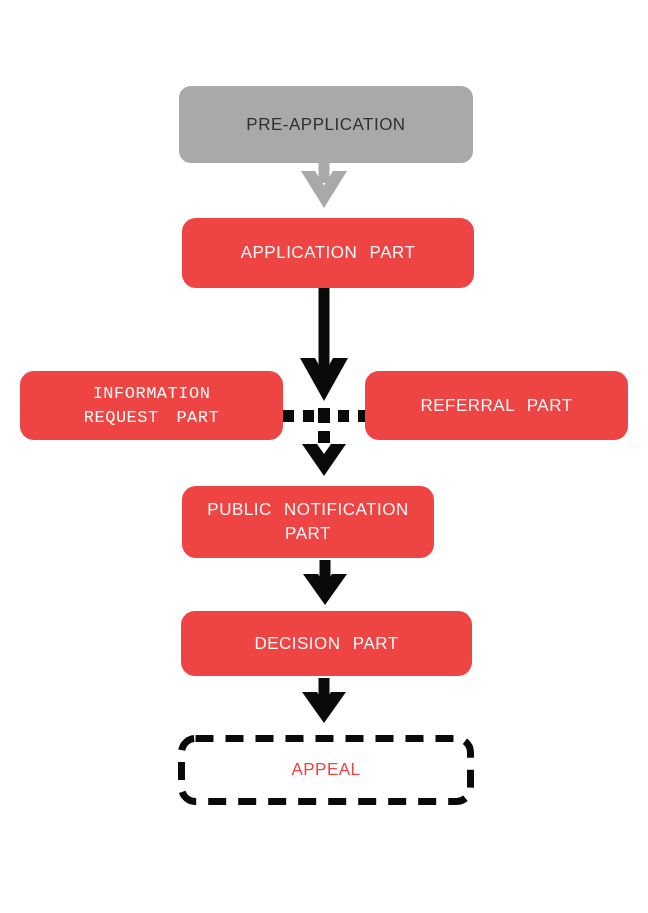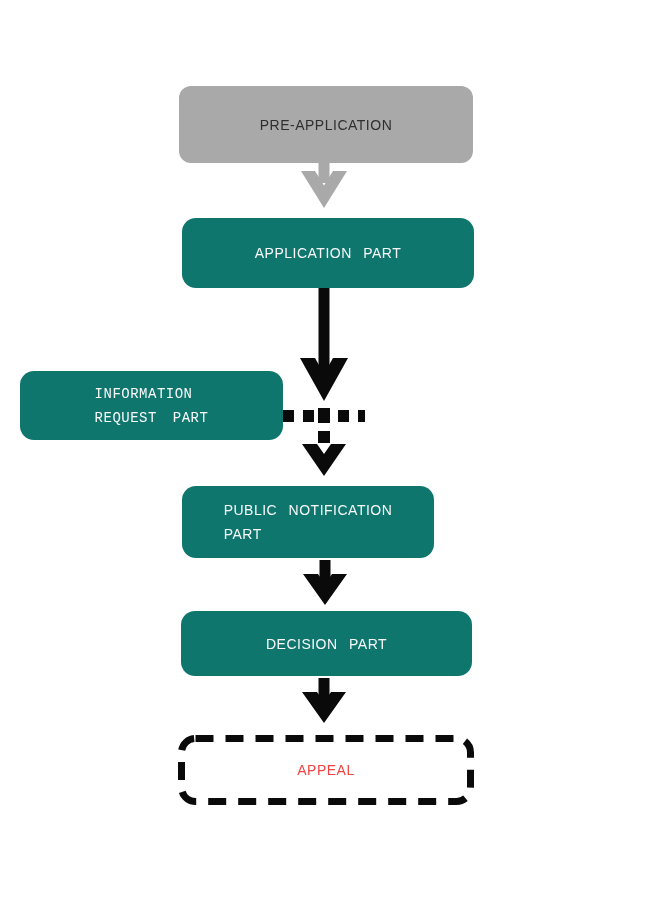--- a/index.html
+++ b/index.html
@@ -13,33 +13,34 @@
     height: 913px;
     background: #ffffff;
     overflow: hidden;
     font-family: "Liberation Sans", sans-serif;
   }
   .node {
     position: absolute;
     display: flex;
     align-items: center;
     justify-content: center;
+    text-align: center;
     box-sizing: border-box;
-    font-size: 14px;
+    font-size: 17px;
     line-height: 24px;
     letter-spacing: 0.5px;
     word-spacing: 7px;
     white-space: pre-line;
   }
   .node .label {
     position: relative;
     z-index: 2;
   }
   .node--black {
-    background: #0f766e;
+    background: #ef4444;
     color: #f8f8f8;
     border-radius: 14px;
   }
   .node--gray {
     background: #a9a9a9;
     color: #2f2f2f;
     border-radius: 12px;
   }
   .node--dashed {
     background: #ffffff;
@@ -114,20 +115,23 @@
 
   <div class="node node--black" id="node-application-part">
     <span class="label">APPLICATION PART</span>
   </div>
 
   <div class="node node--black" id="node-information-request">
     <span class="label">INFORMATION
 REQUEST PART</span>
   </div>
 
+  <div class="node node--black" id="node-referral-part">
+    <span class="label">REFERRAL PART</span>
+  </div>
 
   <div class="node node--black" id="node-public-notification">
     <span class="label">PUBLIC NOTIFICATION
 PART</span>
   </div>
 
   <div class="node node--black" id="node-decision-part">
     <span class="label">DECISION PART</span>
   </div>
 

